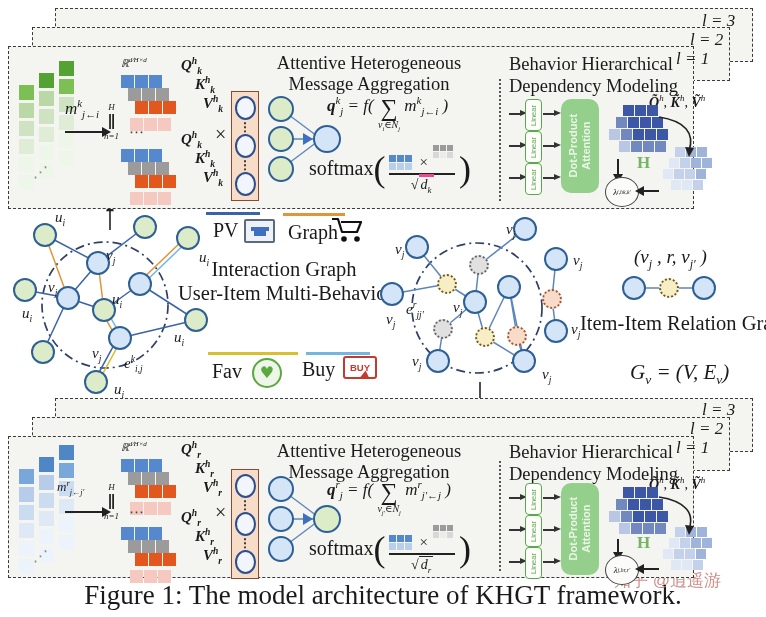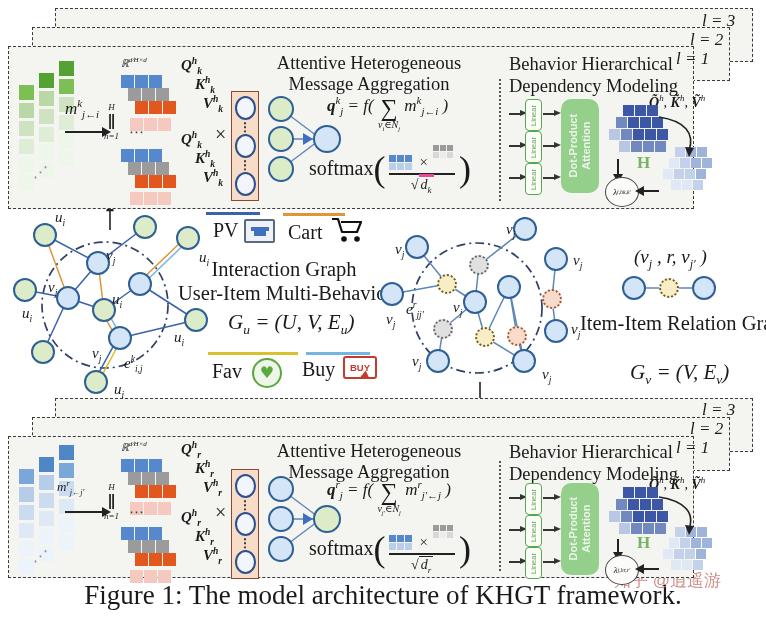--- a/index.html
+++ b/index.html
@@ -356,32 +356,31 @@
       <span class="glab" style="left: 174px; top: 130px;">u<sub>i</sub></span>
       <span class="glab" style="left: 114px; top: 182px;">u<sub>i</sub></span>
     </div>
 
   <div class="legline" style="left:206px;top:212px;width:54px;background:var(--edge_pv)"></div>
   <div class="legline" style="left:283px;top:213px;width:62px;background:var(--edge_cart)"></div>
   <span class="leglab" style="left:213px;top:219px">PV</span>
   <div class="pvicon" style="left:244px;top:219px">
       <span class="pvshirt"></span>
     </div>
-  <span class="leglab" style="left:288px;top:221px">Cart</span>
+  <span class="leglab" style="left:288px;top:221px">Graph</span>
   <svg class="abs" style="left:330px;top:215px" width="34" height="30">
     <path d="M2 4 h6 l4 13 h15 l4 -10 h-20" fill="none" stroke="#111" stroke-width="2.2" stroke-linejoin="round"></path>
     <circle cx="14" cy="24" r="2.8" fill="#111"></circle>
       <circle cx="27" cy="24" r="2.8" fill="#111"></circle>
   </svg>
 
   <div class="ttl abs" style="left:178px;top:258px;width:212px;font-size:20.5px">
     <div>Interaction Graph</div>
     <div>User-Item Multi-Behavior</div>
   </div>
-  <div class="abs m mathline" style="left:228px;top:310px;font-size:21px">G<sub>u</sub> = (U, V, E<sub>u</sub>)</div>
 
   <div class="legline" style="left:208px;top:352px;width:90px;background:var(--edge_fav)"></div>
   <div class="legline" style="left:306px;top:352px;width:64px;background:var(--edge_buy)"></div>
   <span class="leglab" style="left:212px;top:360px">Fav</span>
   <div class="favicon" style="left:252px;top:358px">
       <span>♥</span>
     </div>
   <span class="leglab" style="left:302px;top:358px">Buy</span>
   <div class="buyicon" style="left:343px;top:356px">
       <span>BUY</span>

